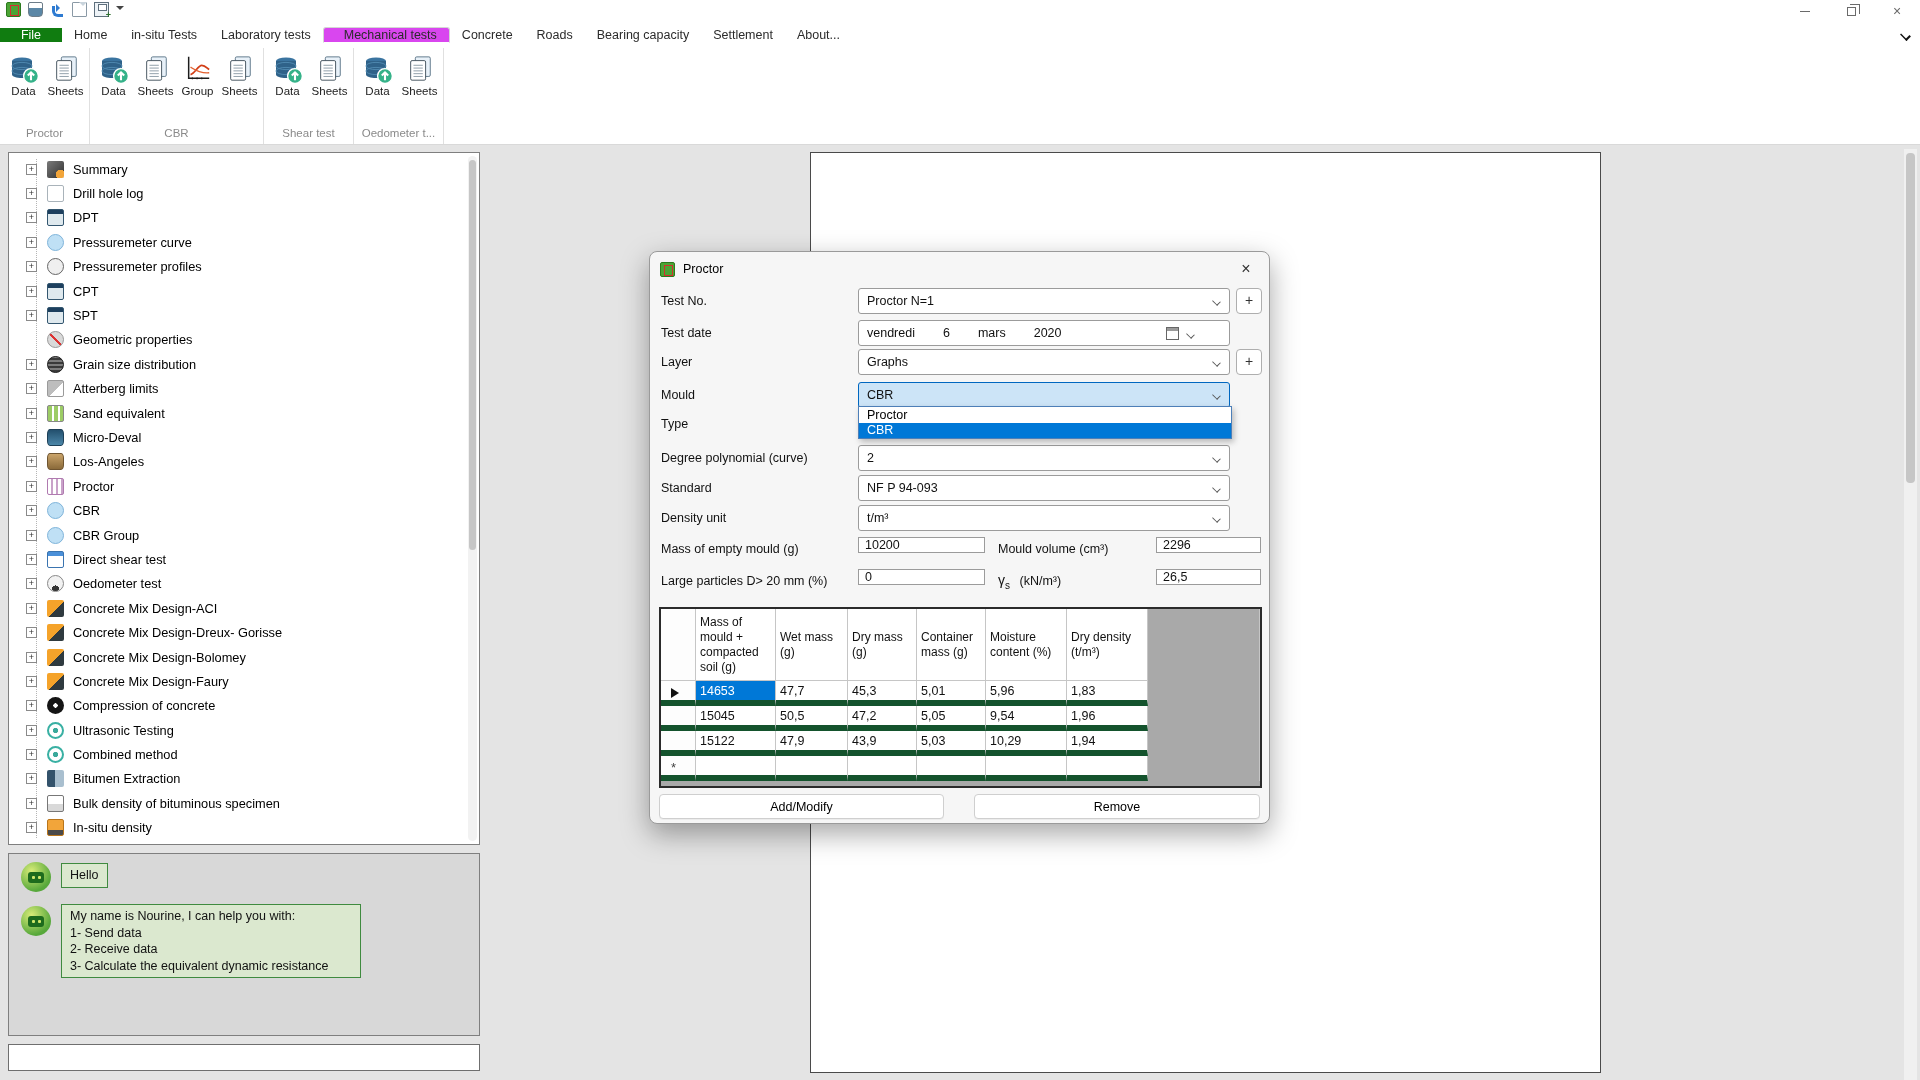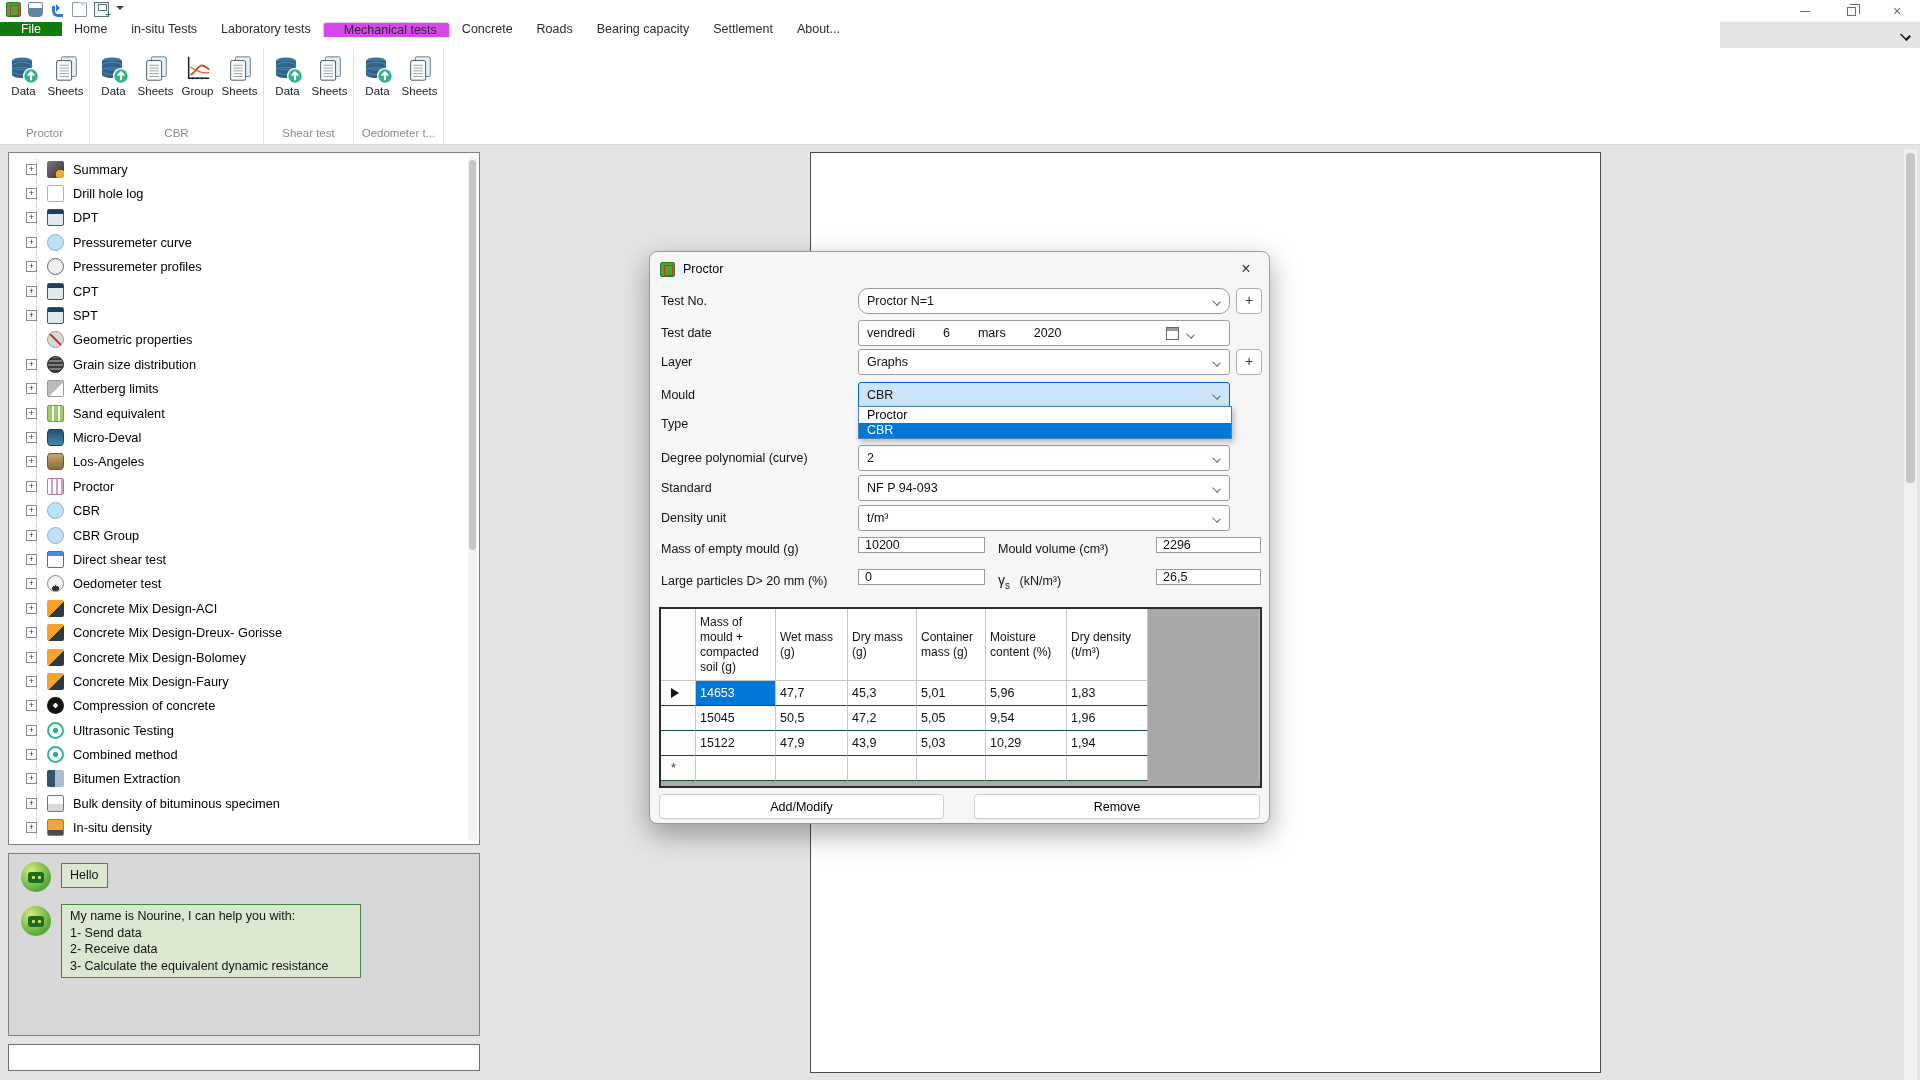--- a/index.html
+++ b/index.html
@@ -25,21 +25,21 @@
   .chev-s::after{ content:""; position:absolute; left:0; top:0; border:4px solid transparent; border-top-color:#444; }
   .wtitle { position:absolute; left:0; right:0; top:3px; text-align:center; font-size:12.5px; color:#1c1c1c; }
   .wbtns { position:absolute; right:0; top:0; height:22px; display:flex; }
   .wbtn { width:46px; height:22px; display:flex; align-items:center; justify-content:center; color:#5a5a5a; }
   .ic-min { width:10px; height:1px; background:#6a6a6a; display:inline-block; }
   .ic-restore { width:9px; height:9px; border:1px solid #6a6a6a; position:relative; background:#fff; }
   .ic-restore::after{ content:""; position:absolute; left:2px; top:-4px; width:9px; height:9px; border:1px solid #6a6a6a; border-left:none; border-bottom:none; }
   .ic-close { font-size:14px; color:#6a6a6a; line-height:1; }
 
   
-  .tabrow { position:absolute; left:0; top:22px; width:1720px; height:26px; background:#fff; display:flex; align-items:flex-start; }
+  .tabrow { position:absolute; left:0; top:22px; width:1920px; height:26px; background:#fff; display:flex; align-items:center; }
   .filetab { width:62px; background:#107c10; color:#fff; font-size:12.5px; display:flex; align-items:center; justify-content:center; }
   .rtab { padding:0 12px; font-size:12.5px; color:#2b2b2b; display:flex; align-items:center; }
   .rtab.active { border:1px solid #d5d5d5; border-bottom:1px solid #fff; background:#d946ef; border-radius:3px 3px 0 0;padding-left:20px; }
   .collapse-chev { position:absolute; right:10px; top:31px; width:9px; height:9px; }
   .collapse-chev::after{ content:""; position:absolute; left:0; top:0; width:7px; height:7px; border-right:2px solid #111; border-bottom:2px solid #111; transform:rotate(45deg) scale(1,.7); }
 
   
   .ribbon { position:absolute; left:0; top:48px; width:1920px; height:97px; background:#fff; border-bottom:1px solid #d9d9d9; display:flex; }
   .rgroup { display:flex; flex-direction:column; border-right:1px solid #e0e0e0; padding:2px 3px 0 3px; }
   .rbtns { display:flex; flex:1; align-items:flex-start; gap:1px; }
@@ -110,21 +110,21 @@
   .date-chev { position:absolute; right:7px; top:10px; width:7px; height:7px; }
   .textbox { position:absolute; height:16px; background:#fff; border:1px solid #9b9b9b; font-size:12.5px; padding:0 6px; display:flex; align-items:center; }
   .dropdown { position:absolute; left:208px; top:154px; width:374px; height:33px; background:#fff; border:1px solid #4d7fb8; box-shadow:2px 3px 6px rgba(0,0,0,.25); z-index:60; }
   .dd-item { height:15.5px; font-size:12.5px; display:flex; align-items:center; padding:0 8px; color:#000; }
   .dd-item.sel { background:#0078d7; color:#fff; }
 
   
   .dtable { position:absolute; left:9px; top:355px; width:603px; height:181px; border:2px solid #2b2b2b; background:#a9a9a9; }
   .dt-grid { display:grid; grid-template-columns:35px 80px 72px 69px 69px 81px 81px 1fr; }
   .dt-h { background:#fff; border-right:1px solid #c6c6c6; border-bottom:1px solid #c6c6c6; font-size:12px; padding:3px 4px; height:72px; display:flex; align-items:center; color:#111; line-height:1.25; }
-  .dt-c { background:#fff; border-right:1px solid #c6c6c6; border-bottom:1px solid #14532d; font-size:12.5px; padding:0 4px; height:25px; display:flex; align-items:center; }
+  .dt-c { background:#fff; border-right:1px solid #c6c6c6; border-bottom:6px solid #14532d; font-size:12.5px; padding:0 4px; height:25px; display:flex; align-items:center; }
   .dt-sel { background:#0078d7; color:#fff; }
   .dt-rowsel { background:#fdfdfd; position:relative; }
   .dt-filler { background:#a9a9a9; border-bottom:none; }
   .rowarrow { position:absolute; left:10px; top:7px; width:0; height:0; border:5.5px solid transparent; border-left:8px solid #111; }
   .newrow-star { font-size:13px; color:#444; position:absolute; left:10px; top:4px; }
   .dlg-btn { position:absolute; height:25px; background:#fff; border:1px solid #cfcfcf; border-radius:4px; font-size:12.5px; display:flex; align-items:center; justify-content:center; color:#000; box-shadow:0 1px 0 rgba(0,0,0,.04); }
 </style>
 </head>
 <body>
 
@@ -450,21 +450,21 @@
   </div>
 
 <div class="dialog">
   <div class="dlg-title">
     <span class="qicon i-app dlg-appicon"></span>
     <span>Proctor</span>
     <span class="dlg-close">×</span>
   </div>
 
   <div class="fld-label" style="top:42px;">Test No.</div>
-  <div class="combo" style="top:36px;border-radius:10px;">
+  <div class="combo" style="top:36px;">
       <span>Proctor N=1</span>
       <span class="chev"></span>
     </div>
   <div class="plusbtn" style="top:36px;">+</div>
 
   <div class="fld-label" style="top:74px;">Test date</div>
   <div class="datebox" style="top:68px;">
     <span>vendredi</span>
     <span>6</span>
     <span>mars</span>

